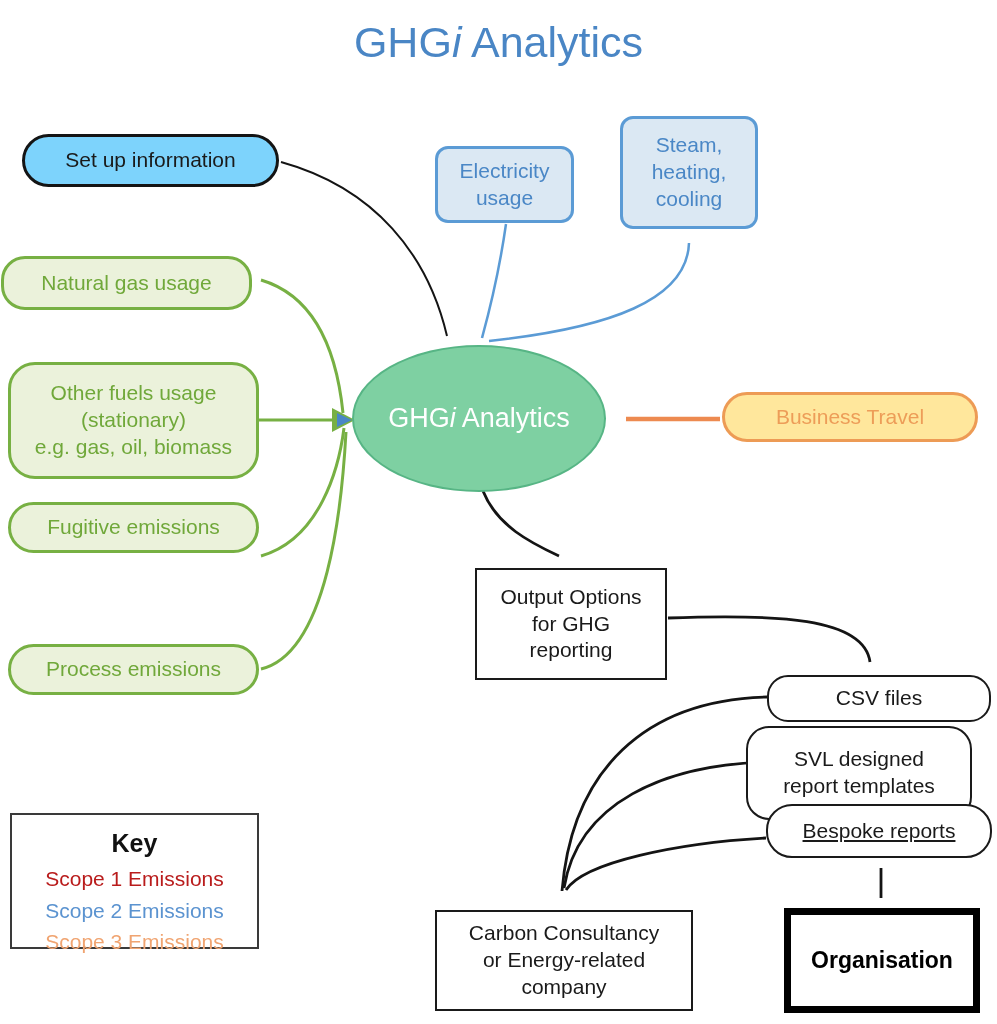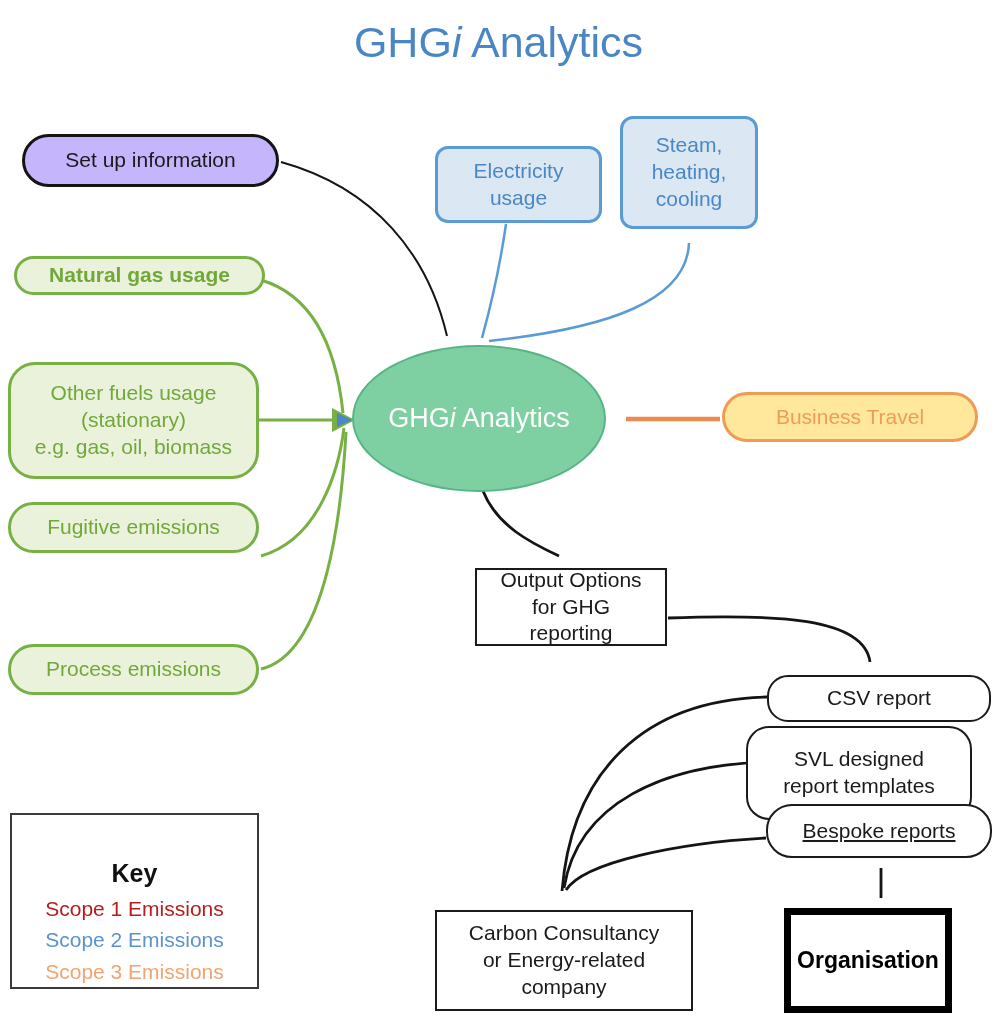--- a/index.html
+++ b/index.html
@@ -11,50 +11,50 @@
     position:absolute;left:0;top:18px;width:100%;text-align:center;
     font-size:43px;color:#4a86c5;letter-spacing:0px;
   }
   .title .it{font-style:italic;}
   .node{
     position:absolute;display:flex;align-items:center;justify-content:center;
     text-align:center;box-sizing:border-box;white-space:pre-line;line-height:1.28;
   }
   
   .setup{left:22px;top:134px;width:257px;height:53px;border:3.5px solid #141414;
-    border-radius:27px;font-size:21px;color:#1a1a1a;background:#c4b5fd;}
+    border-radius:27px;font-size:21px;color:#1a1a1a;background:#7dd3fc;}
   
   .blue{background:#dbe8f3;border:3px solid #5b9bd5;color:#4a87c6;font-size:21px;border-radius:13px;}
-  .electricity{left:435px;top:146px;width:167px;height:77px;}
+  .electricity{left:435px;top:146px;width:139px;height:77px;}
   .steam{left:620px;top:116px;width:138px;height:113px;}
   
   .green{background:#ebf2db;border:3px solid #77b043;color:#70a83a;font-size:21px;}
-  .natural-gas{left:14px;top:256px;width:251px;height:39px;border-radius:24px;font-weight:bold;}
+  .natural-gas{left:1px;top:256px;width:251px;height:54px;border-radius:24px;}
   .other-fuels{left:8px;top:362px;width:251px;height:117px;border-radius:27px;}
   .fugitive{left:8px;top:502px;width:251px;height:51px;border-radius:26px;}
   .process{left:8px;top:644px;width:251px;height:51px;border-radius:26px;}
   
   .ellipse{left:352px;top:345px;width:254px;height:147px;border-radius:50%;
     background:#7ed0a2;border:2px solid #57b585;color:#ffffff;font-size:27px;}
   .ellipse .it{font-style:italic;}
   
   .business{left:722px;top:392px;width:256px;height:50px;border-radius:28px;
     background:#ffe79c;border:3px solid #ed9b55;color:#ed9d58;font-size:21px;}
   
   .plain{background:#ffffff;border:2px solid #1a1a1a;color:#1a1a1a;font-size:21px;}
-  .output{left:475px;top:568px;width:192px;height:78px;}
+  .output{left:475px;top:568px;width:192px;height:112px;}
   .csv{left:767px;top:675px;width:224px;height:47px;border-radius:21px;}
   .svl{left:746px;top:726px;width:226px;height:94px;border-radius:23px;}
   .bespoke{left:766px;top:804px;width:226px;height:54px;border-radius:26px;text-decoration:underline;}
   .carbon{left:435px;top:910px;width:258px;height:101px;}
-  .organisation{left:784px;top:908px;width:168px;height:105px;border:7px solid #000;
+  .organisation{left:784px;top:908px;width:196px;height:105px;border:7px solid #000;
     font-weight:bold;font-size:23px;color:#000;background:#fff;}
   
-  .keybox{left:10px;top:813px;width:249px;height:176px;border:2px solid #3a3a3a;
-    background:#fff;flex-direction:column;justify-content:flex-end;padding-top:12px;}
+  .keybox{left:10px;top:813px;width:249px;height:136px;border:2px solid #3a3a3a;
+    background:#fff;flex-direction:column;justify-content:space-between;padding-top:12px;}
   .key-title{font-size:25px;font-weight:bold;color:#111;margin-bottom:4px;}
   .key-line{font-size:21px;line-height:1.5;}
   .scope1{color:#b91c1c;}
   .scope2{color:#5b93d0;}
   .scope3{color:#f0a471;}
   svg.arrows{position:absolute;left:0;top:0;width:997px;height:1024px;pointer-events:none;}
   svg.arrows path{fill:none;}
 </style>
 </head>
 <body>
@@ -123,21 +123,21 @@
   <div class="node ellipse">
     <span><span>GHG</span><span class="it">i</span><span> Analytics</span></span>
   </div>
 
   <div class="node business">Business Travel</div>
 
   <div class="node plain output">Output Options
 for GHG
 reporting</div>
 
-  <div class="node plain csv">CSV report</div>
+  <div class="node plain csv">CSV files</div>
 
   <div class="node plain svl">SVL designed
 report templates</div>
 
   <div class="node plain bespoke">Bespoke reports</div>
 
   <div class="node plain carbon">Carbon Consultancy
 or Energy-related
 company</div>
 

